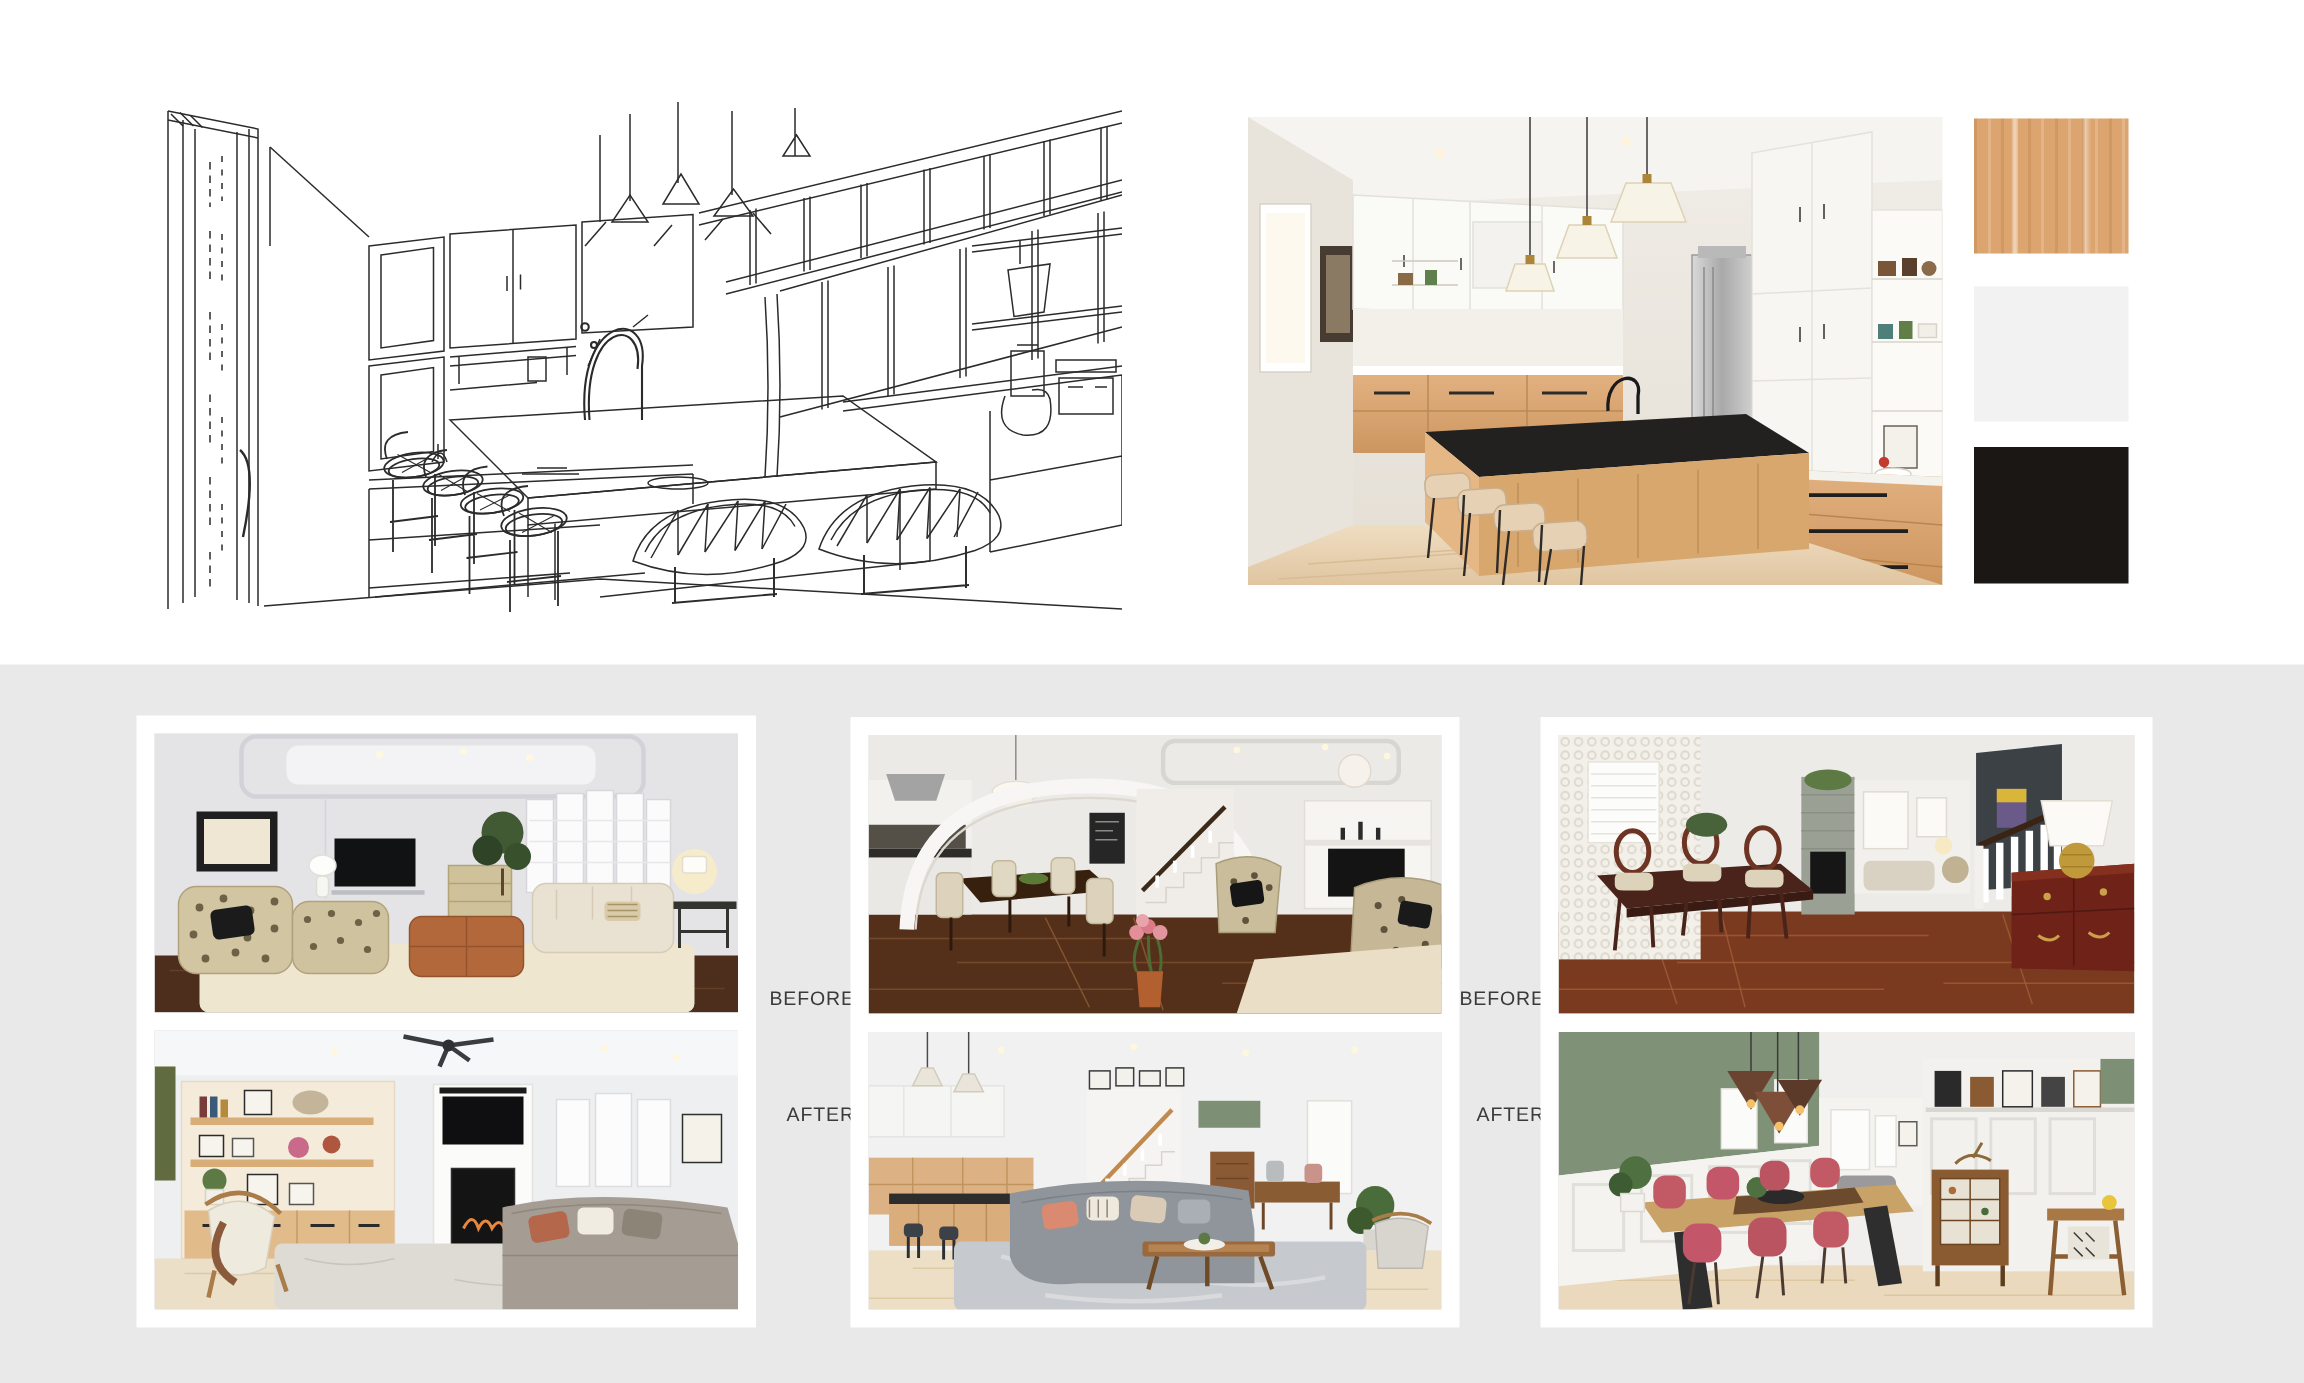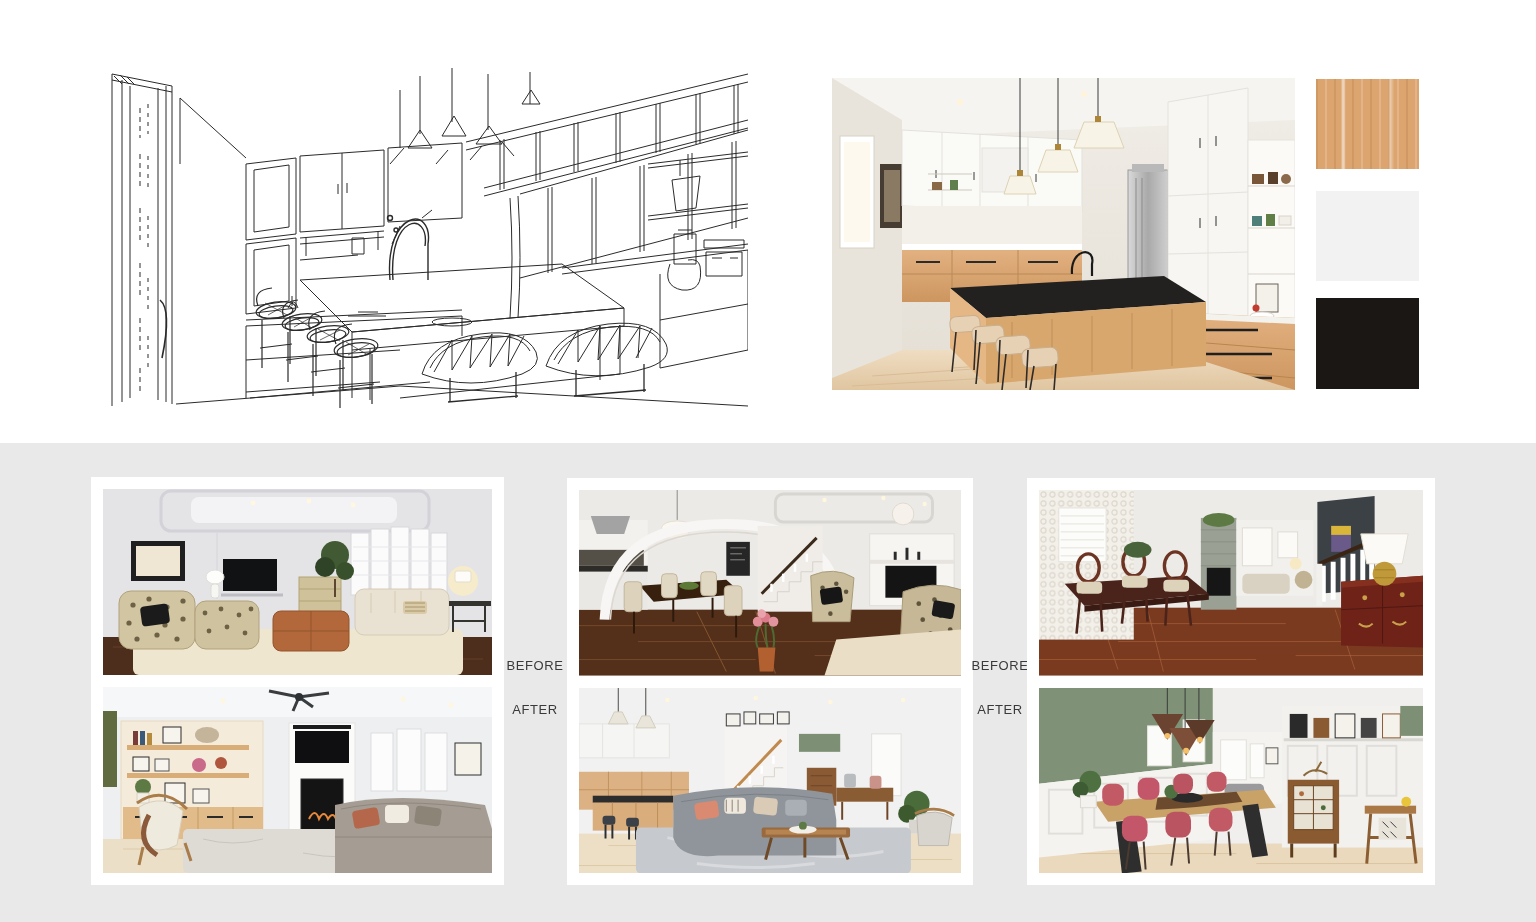--- a/index.html
+++ b/index.html
@@ -20,25 +20,25 @@
       repeating-linear-gradient(90deg, rgba(146,92,40,.16) 0 2px, rgba(0,0,0,0) 2px 9px, rgba(255,255,255,.18) 9px 11px, rgba(0,0,0,0) 11px 18px);}
   
   .gray-band{left:0;top:443px;width:1536px;height:479px;}
   .panel{background:#ffffff;display:flex;flex-direction:column;padding:12px;gap:12px;box-sizing:border-box;}
   .panel-1{left:91px;top:477px;width:413px;height:408px;}
   .panel-2{left:567px;top:478px;width:406px;height:407px;}
   .panel-3{left:1027px;top:478px;width:408px;height:407px;}
   .photo{flex:1 1 0;overflow:hidden;background:#dddddd;position:relative;}
   .photo svg{display:block;width:100%;height:100%;}
   .sketch-box svg,.kitchen-photo svg{display:block;width:100%;height:100%;}
-  .ba-label{position:absolute;font-size:13px;letter-spacing:.6px;color:#3a3a3a;text-align:center;}
+  .ba-label{position:absolute;font-size:13px;letter-spacing:.6px;color:#3a3a3a;text-align:right;}
   .label-col-1{left:500px;width:70px;}
   .label-col-2{left:970px;width:60px;}
   .label-before{top:658px;}
-  .label-after{top:702px;}
+  .label-after{top:735px;}
 </style>
 </head>
 <body>
 
 <div class="page">
 
   <div class="abs gray-band" style="background: rgb(233, 233, 233);"></div>
 
   <div class="abs sketch-box" aria-label="Black and white concept line sketch of a kitchen with island, bar stools, pendant lights, door and shelving">
     <svg viewBox="0 0 648 340" preserveAspectRatio="none" fill="none" stroke="#2b2b2b" stroke-width="1">

